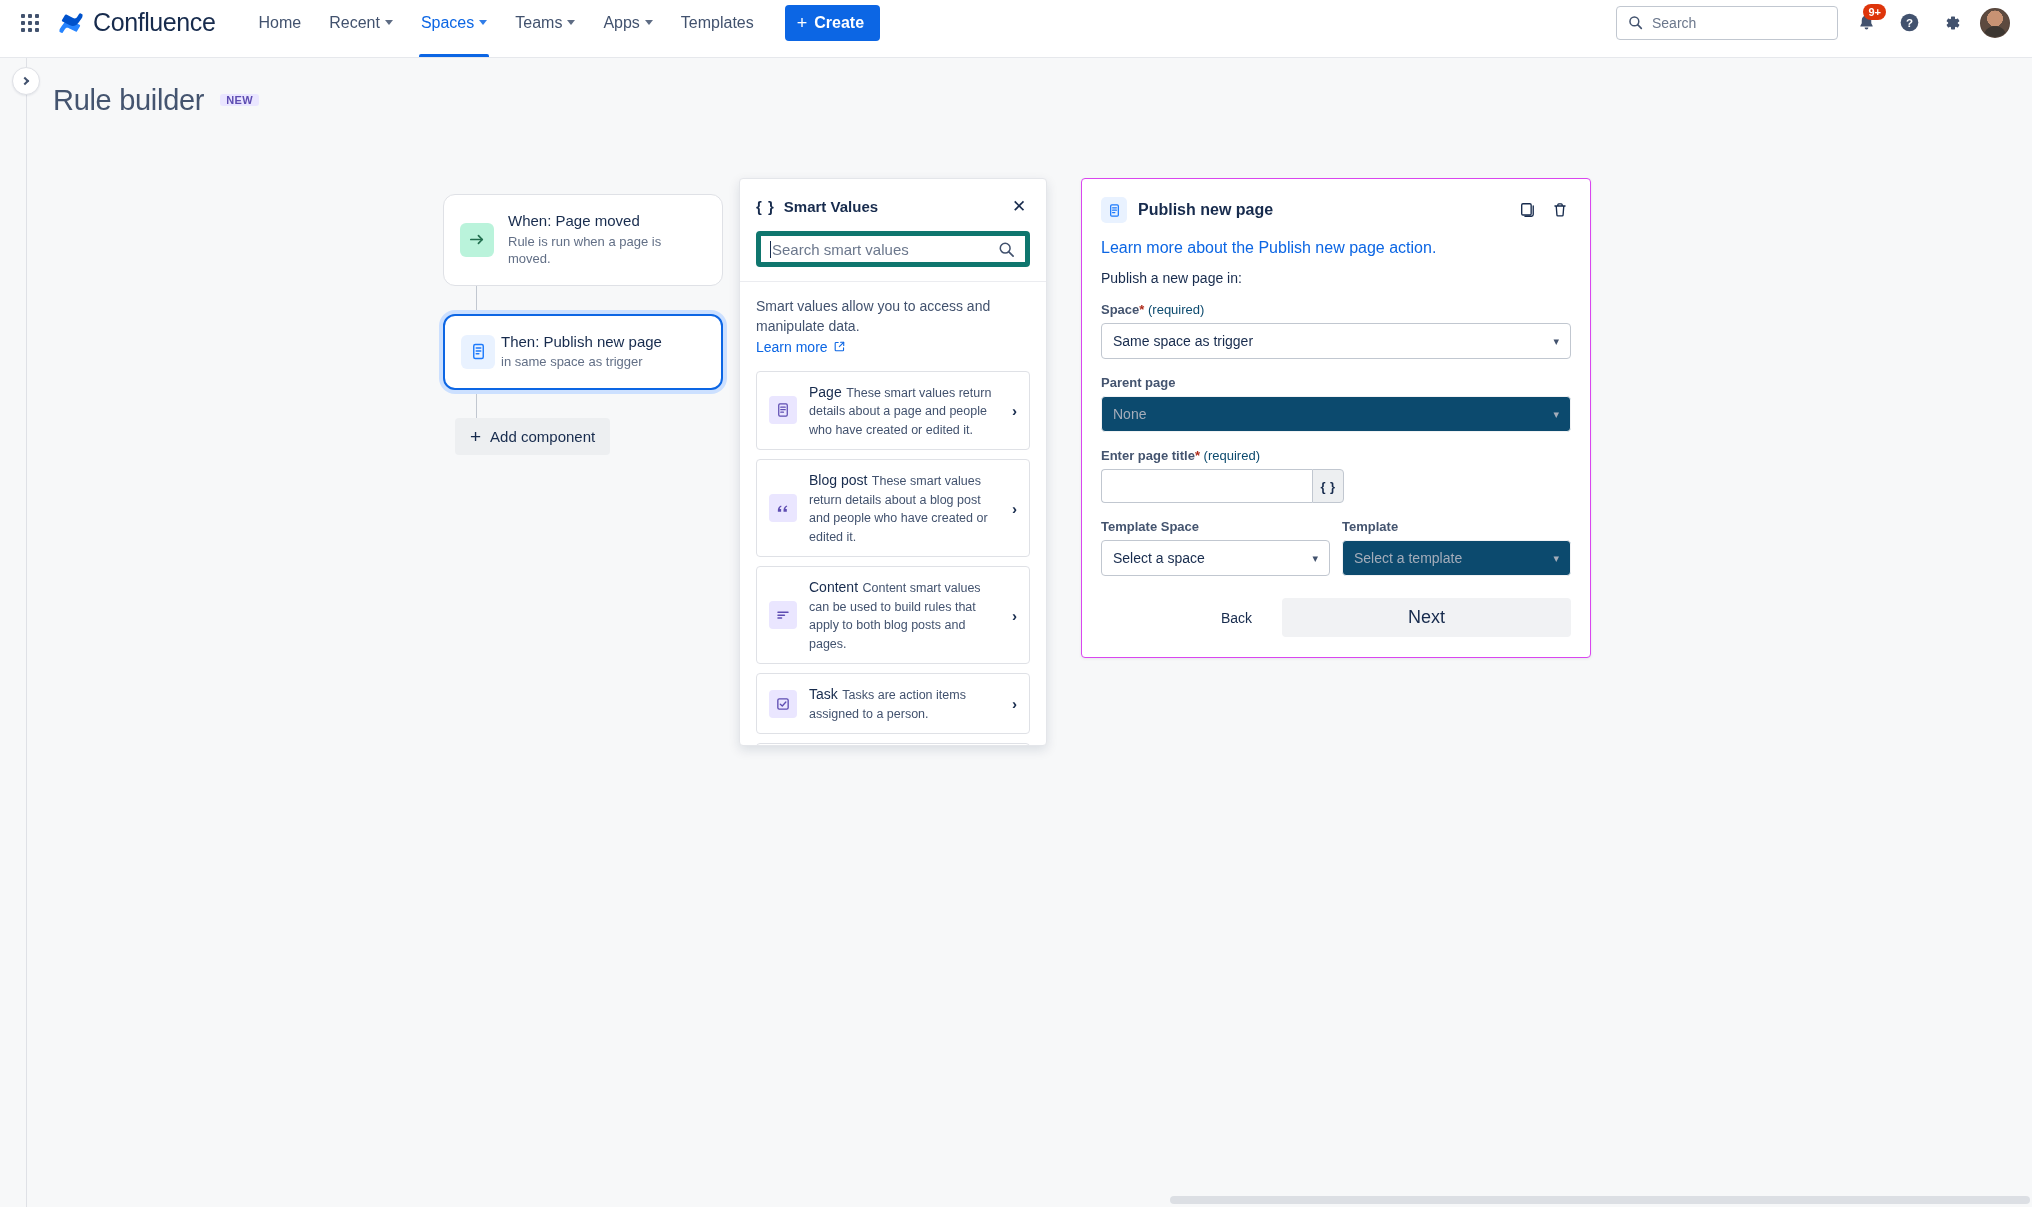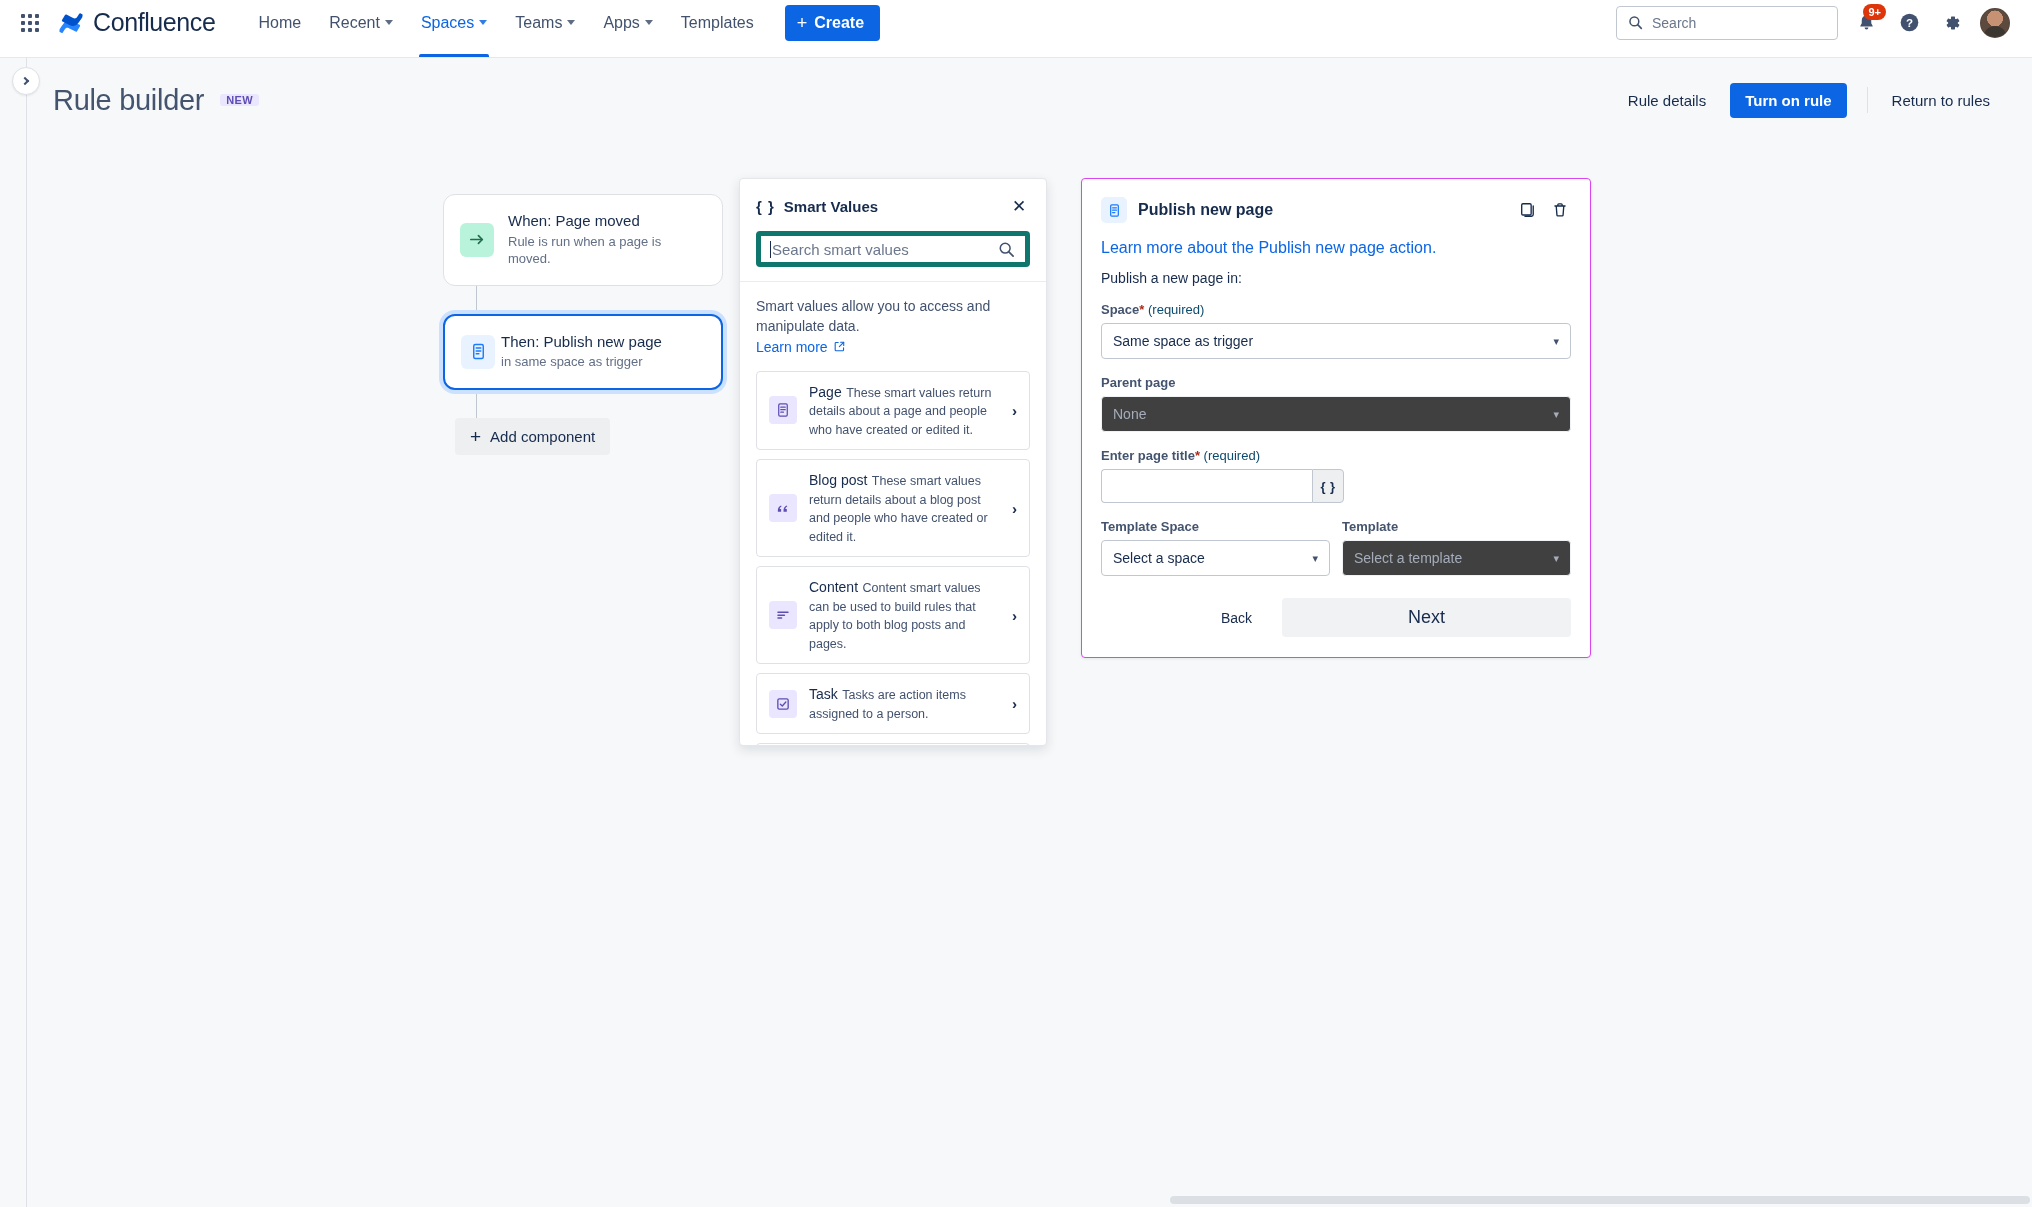--- a/index.html
+++ b/index.html
@@ -166,21 +166,21 @@
   .hicon { width: 22px; height:22px; display:flex; align-items:center; justify-content:center; cursor:pointer; }
   .detail-link { display:block; margin-top: 16px; font-size: 16px; color:#0C66E4; cursor:pointer; }
   .detail-sub { margin-top: 13px; font-size: 14px; color:#172B4D; }
   .field-label { font-size: 13px; font-weight: 700; color:#44546F; margin-top: 16px; display:block; }
   .req-star { color:#AE2A19; font-weight:700; }
   .req-note { color:#0c4a6e; font-weight:400; }
   .select {
     margin-top: 6px; height: 36px; border:1px solid #C1C7D0; border-radius: 4px; background:#fff;
     display:flex; align-items:center; padding: 0 11px; font-size: 14px; color:#172B4D; cursor:pointer;
   }
-  .select.disabled { background:#404040; border-color:#F1F2F4; color:#A5ADBA; cursor:not-allowed; }
+  .select.disabled { background:#0c4a6e; border-color:#F1F2F4; color:#A5ADBA; cursor:not-allowed; }
   .select .val { flex:1; }
   .select .dd { color:#42526E; font-size:11px; }
   .select.disabled .dd { color:#A5ADBA; }
   .title-row { margin-top: 6px; display:flex; align-items:stretch; width: 243px; }
   .title-input {
     flex:1; height: 34px; border:1px solid #C1C7D0; border-right:none; border-radius: 4px 0 0 4px;
     background:#fff; font-size: 14px; font-family:inherit; padding: 0 10px; color:#172B4D; outline:none;
   }
   .braces-btn {
     width: 32px; border:1px solid #C1C7D0; border-radius: 0 4px 4px 0; background:#EDEFF1;
@@ -307,26 +307,20 @@
       <span class="chev-r"></span>
     </div>
   </div>
 
   <div class="content-area">
 
     <div class="page-head">
       <span class="page-title">Rule builder</span>
       <span class="new-badge">NEW</span>
 
-      <div class="head-actions">
-        <button class="link-btn">Rule details</button>
-        <button class="primary-btn">Turn on rule</button>
-        <span class="vdiv"></span>
-        <button class="link-btn">Return to rules</button>
-      </div>
     </div>
 
     <div class="canvas">
 
       <div class="flow">
         <div class="rulecard">
           <span class="card-icon green">
             <svg width="19" height="19" viewBox="0 0 20 20">
               <line x1="3" y1="10" x2="15" y2="10" stroke="#216E4E" stroke-width="1.8" stroke-linecap="round"></line>
               <polyline points="11,6 15,10 11,14" fill="none" stroke="#216E4E" stroke-width="1.8" stroke-linecap="round" stroke-linejoin="round"></polyline>

